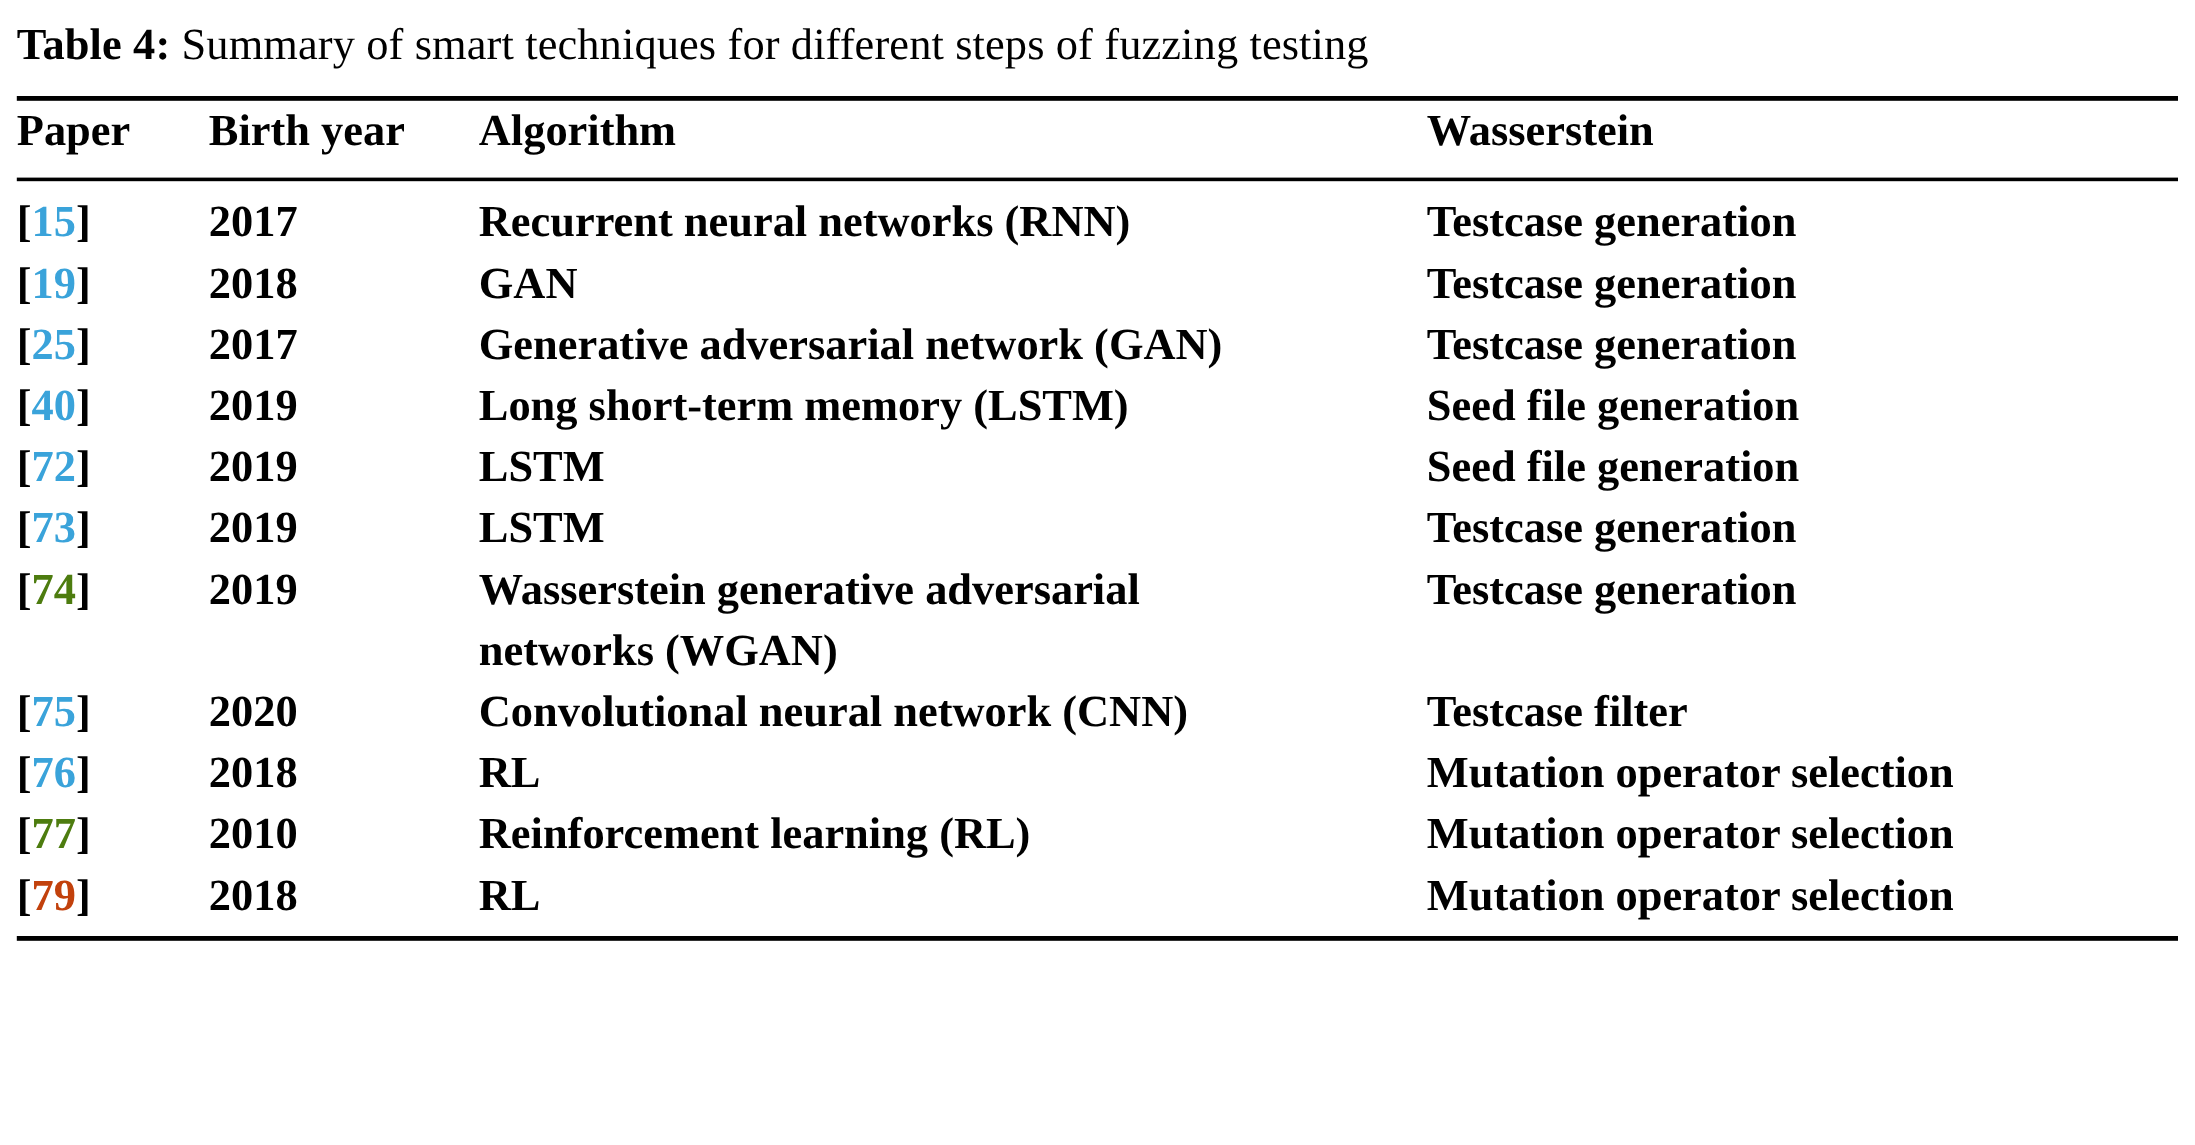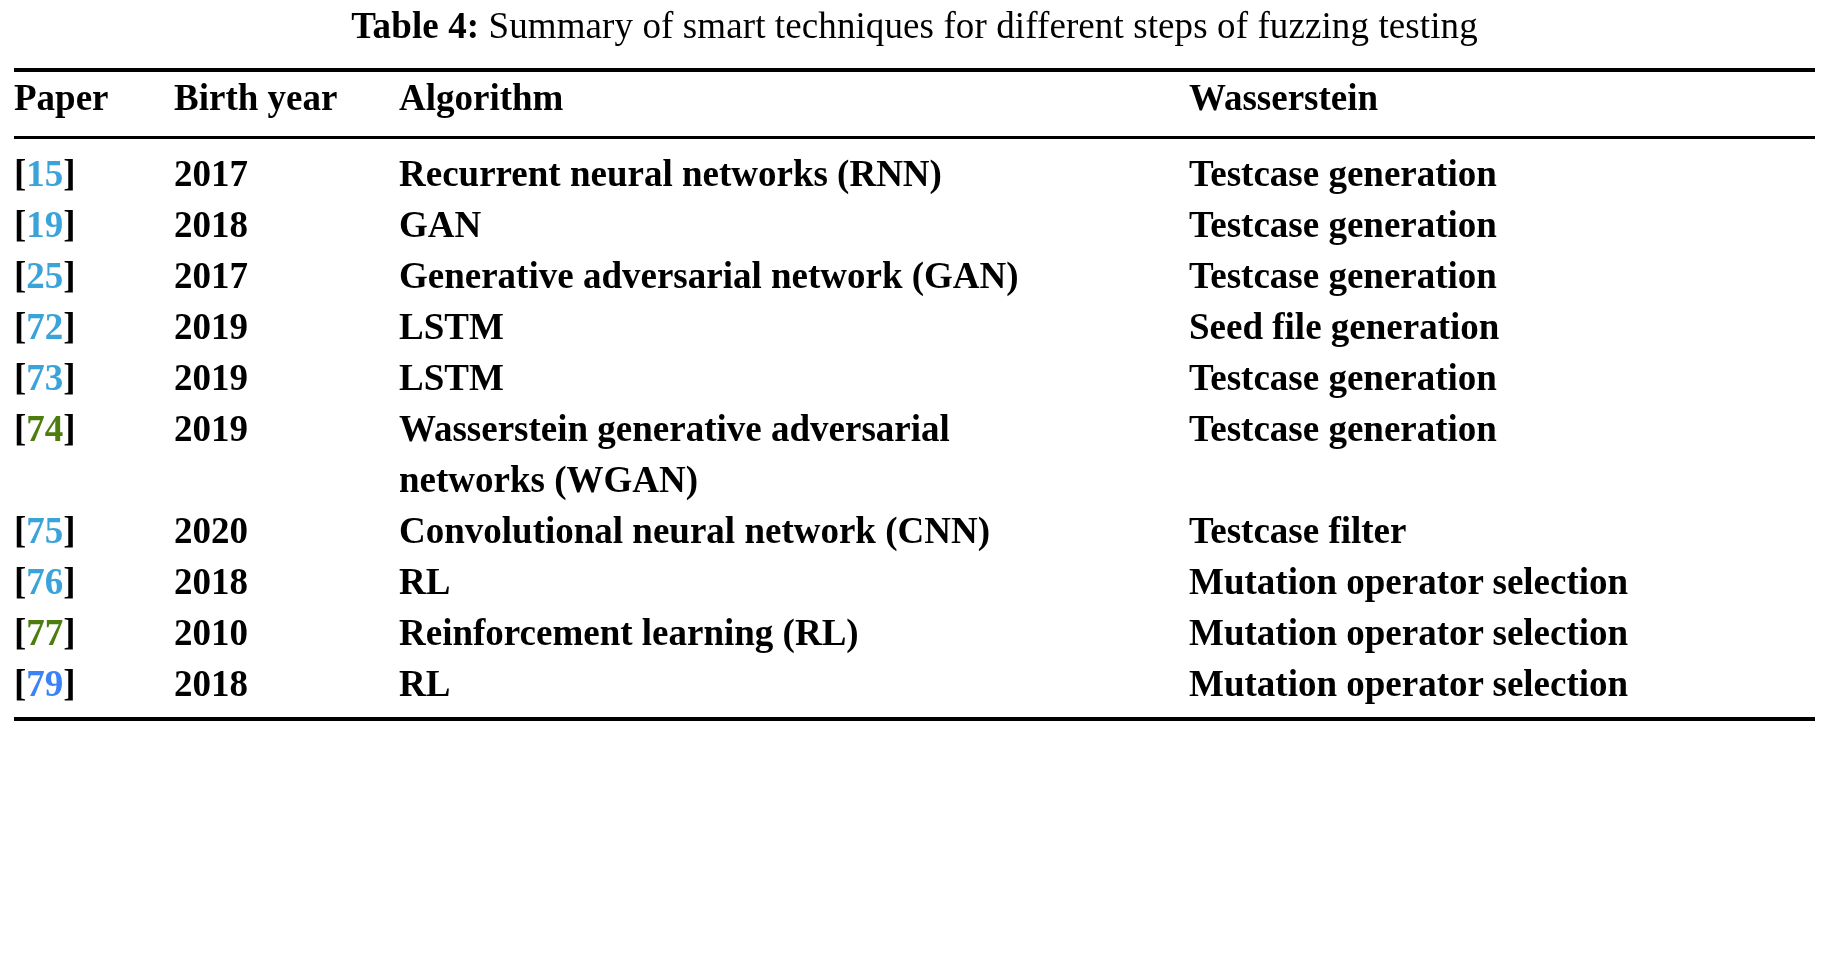--- a/index.html
+++ b/index.html
@@ -18,24 +18,24 @@
   .table-figure {
     position: relative;
     width: 1829px;
     height: 954px;
     box-sizing: border-box;
     padding: 0 14px;
   }
 
   
   .caption {
-    text-align: center;
+    text-align: left;
     font-size: 37px;
     line-height: 48px;
-    padding-top: 2px;
+    padding-top: 14px;
     letter-spacing: 0.1px;
     white-space: nowrap;
   }
   .caption .caption-label {
     font-weight: bold;
   }
   .caption .caption-text {
     font-weight: normal;
   }
 
@@ -144,20 +144,26 @@
           <td><span>GAN</span></td>
           <td>Testcase generation</td>
         </tr>
         <tr>
           <td><span><span class="ref-bracket">[</span><span class="ref-num" style="color: rgb(58, 163, 218);">25</span><span class="ref-bracket">]</span></span></td>
           <td>2017</td>
           <td><span>Generative adversarial network (GAN)</span></td>
           <td>Testcase generation</td>
         </tr>
         <tr>
+          <td><span><span class="ref-bracket">[</span><span class="ref-num" style="color: rgb(58, 163, 218);">40</span><span class="ref-bracket">]</span></span></td>
+          <td>2019</td>
+          <td><span>Long short-term memory (LSTM)</span></td>
+          <td>Seed file generation</td>
+        </tr>
+        <tr>
           <td><span><span class="ref-bracket">[</span><span class="ref-num" style="color: rgb(58, 163, 218);">72</span><span class="ref-bracket">]</span></span></td>
           <td>2019</td>
           <td><span>LSTM</span></td>
           <td>Seed file generation</td>
         </tr>
         <tr>
           <td><span><span class="ref-bracket">[</span><span class="ref-num" style="color: rgb(58, 163, 218);">73</span><span class="ref-bracket">]</span></span></td>
           <td>2019</td>
           <td><span>LSTM</span></td>
           <td>Testcase generation</td>
@@ -180,21 +186,21 @@
           <td><span>RL</span></td>
           <td>Mutation operator selection</td>
         </tr>
         <tr>
           <td><span><span class="ref-bracket">[</span><span class="ref-num" style="color: #4d7c0f;">77</span><span class="ref-bracket">]</span></span></td>
           <td>2010</td>
           <td><span>Reinforcement learning (RL)</span></td>
           <td>Mutation operator selection</td>
         </tr>
         <tr>
-          <td><span><span class="ref-bracket">[</span><span class="ref-num" style="color: #3b82f6;">79</span><span class="ref-bracket">]</span></span></td>
+          <td><span><span class="ref-bracket">[</span><span class="ref-num" style="color: #c2410c;">79</span><span class="ref-bracket">]</span></span></td>
           <td>2018</td>
           <td><span>RL</span></td>
           <td>Mutation operator selection</td>
         </tr>
       </tbody>
   </table>
 
   <hr class="rule rule-bottom" style="border-top-color: rgb(0, 0, 0);">
 
 </div>

